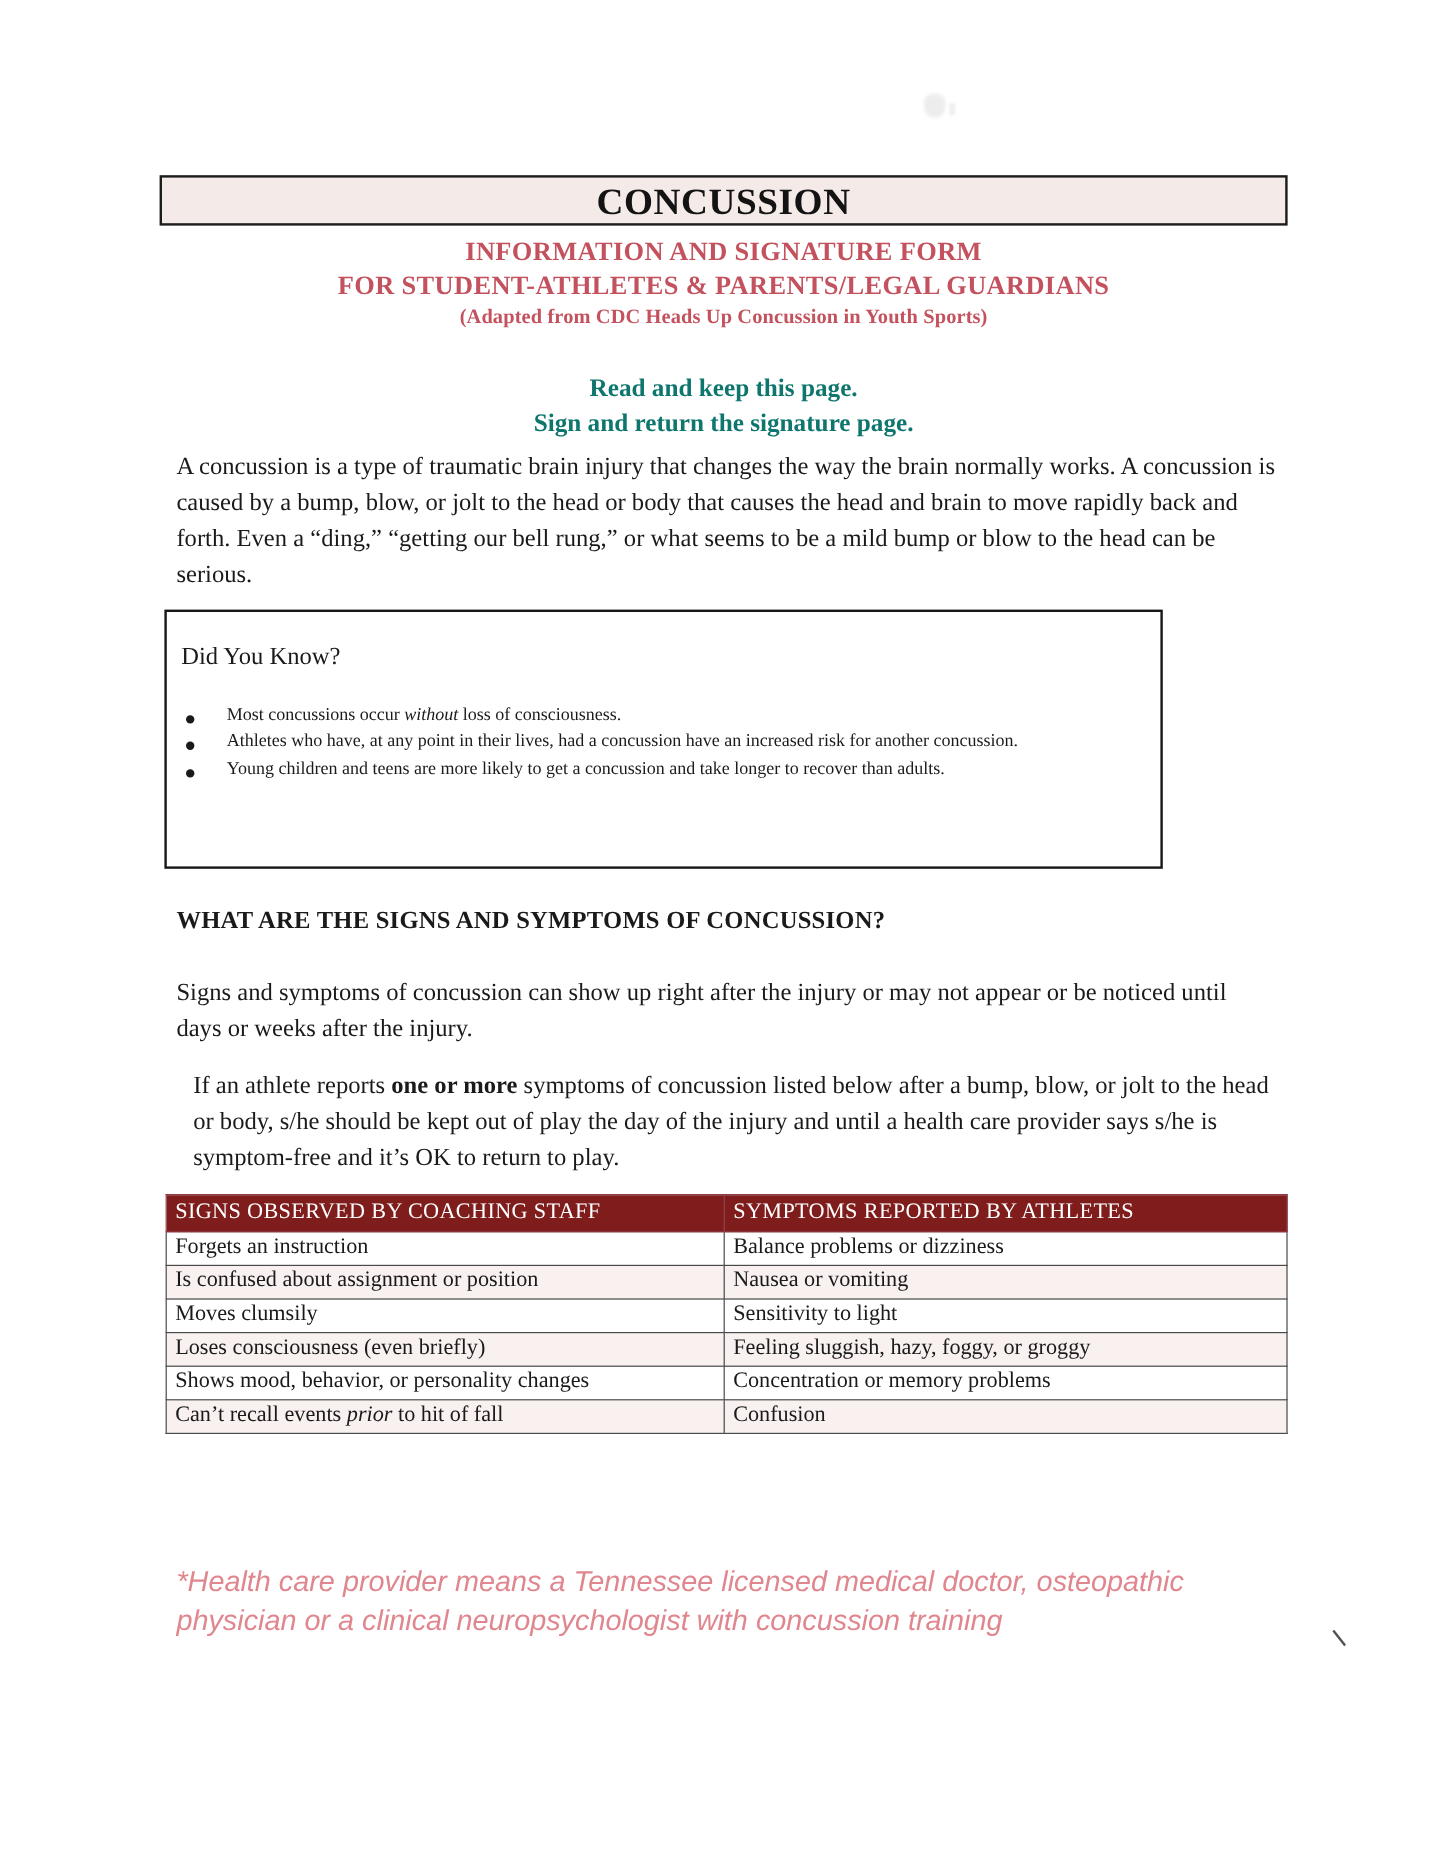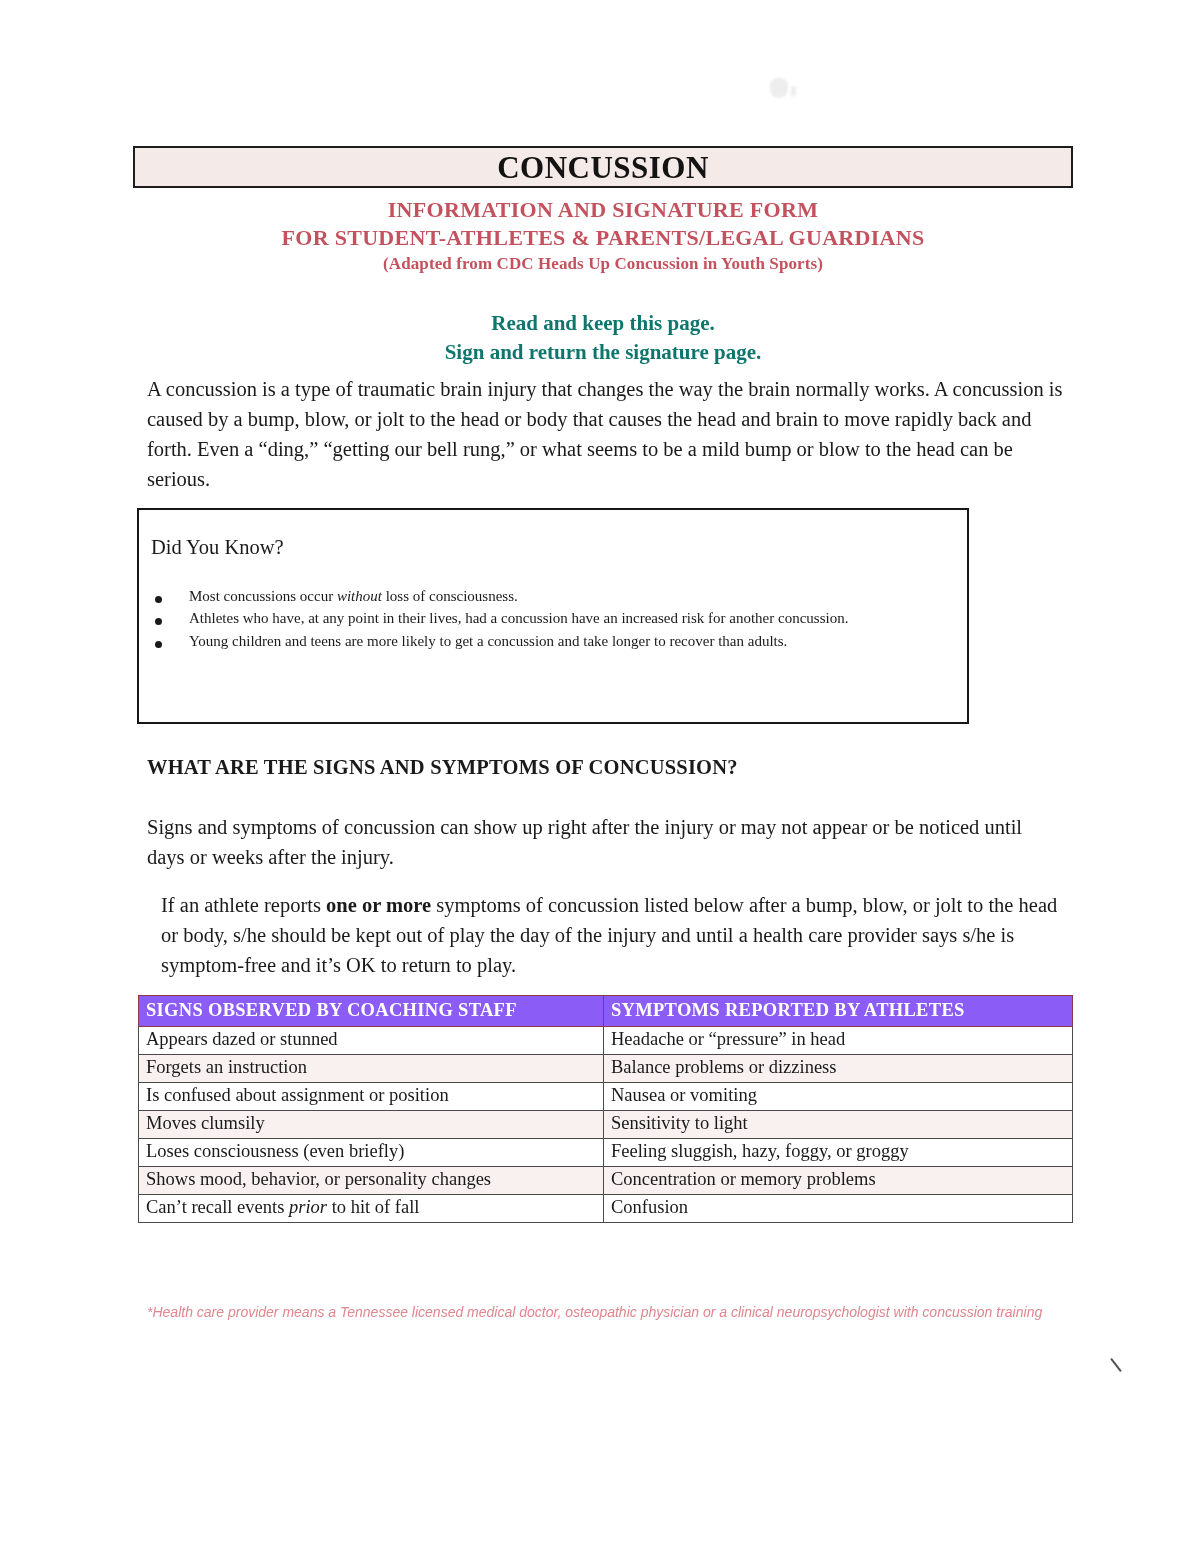--- a/index.html
+++ b/index.html
@@ -197,23 +197,23 @@
     padding: 1px 7px 2px 7px;
     font-size: 18.5px;
     line-height: 1.28;
     height: 24px;
     vertical-align: middle;
     text-align: left;
   }
   .sym-table col.c1 { width: 465px; }
   .sym-table col.c2 { width: 469px; }
   .sym-table thead th {
-    background: #8b5cf6;
+    background: #7f1d1d;
     color: #ffffff;
-    font-weight: bold;
+    font-weight: normal;
     font-size: 18.5px;
     letter-spacing: .3px;
     border-color: #8e3a46;
     height: 26px;
     padding-top: 2px;
   }
   .sym-table tbody tr:nth-child(even) td {
     background: #f8f1f0;
   }
   .sym-table tbody tr:nth-child(odd) td {
@@ -221,21 +221,21 @@
   }
 
   
   .footnote {
     position: absolute;
     left: 147px;
     top: 1303px;
     width: 905px;
     font-family: "Liberation Sans", "DejaVu Sans", sans-serif;
     font-style: italic;
-    font-size: 14px;
+    font-size: 24px;
     line-height: 1.32;
     color: #e0868e;
   }
 
   i.em { font-style: italic; }
   b.st { font-weight: bold; }
 </style>
 </head>
 <body>
 
@@ -289,24 +289,20 @@
         <col class="c2">
       </colgroup>
     <thead>
       <tr>
         <th>SIGNS OBSERVED BY COACHING STAFF</th>
         <th>SYMPTOMS REPORTED BY ATHLETES</th>
       </tr>
     </thead>
     <tbody>
       <tr>
-        <td><span>Appears dazed or stunned</span><i class="em"></i><span></span></td>
-        <td>Headache or “pressure” in head</td>
-      </tr>
-      <tr>
         <td><span>Forgets an instruction</span><i class="em"></i><span></span></td>
         <td>Balance problems or dizziness</td>
       </tr>
       <tr>
         <td><span>Is confused about assignment or position</span><i class="em"></i><span></span></td>
         <td>Nausea or vomiting</td>
       </tr>
       <tr>
         <td><span>Moves clumsily</span><i class="em"></i><span></span></td>
         <td>Sensitivity to light</td>

